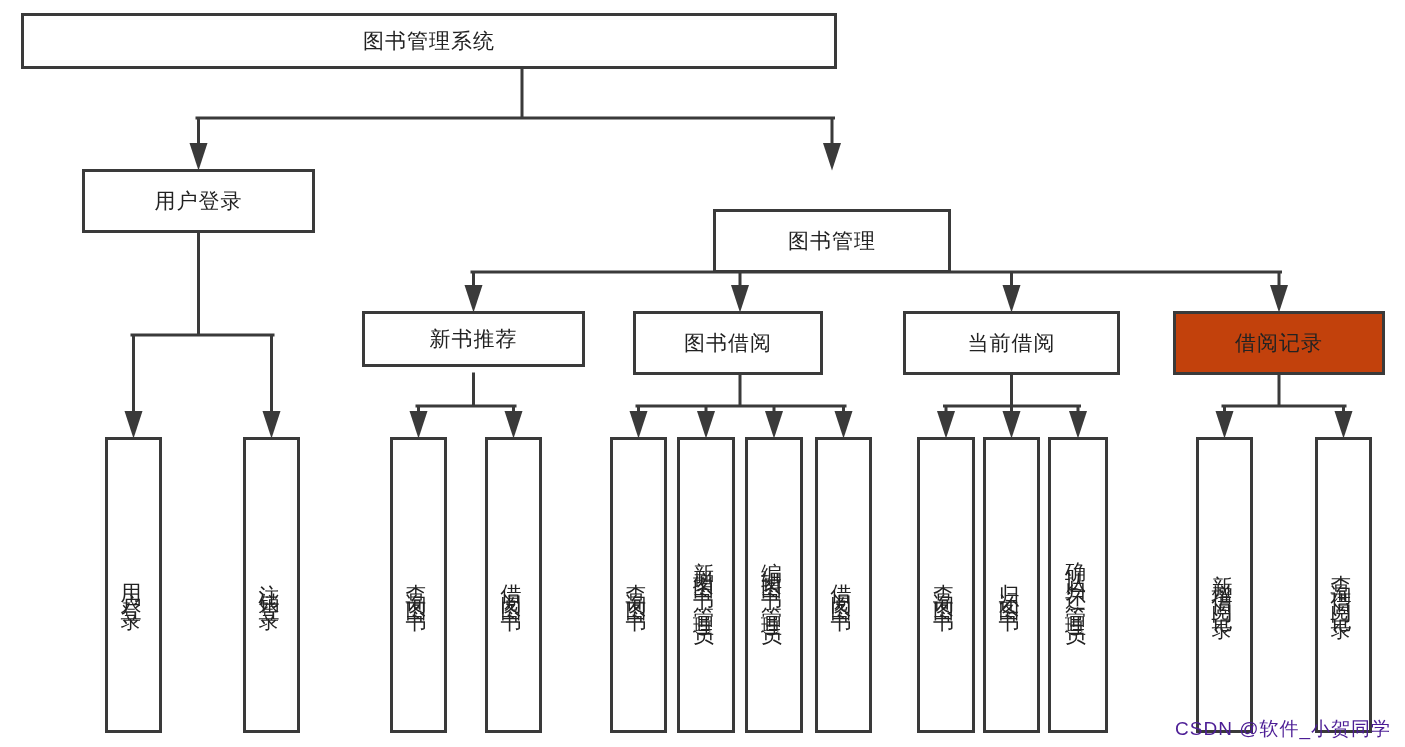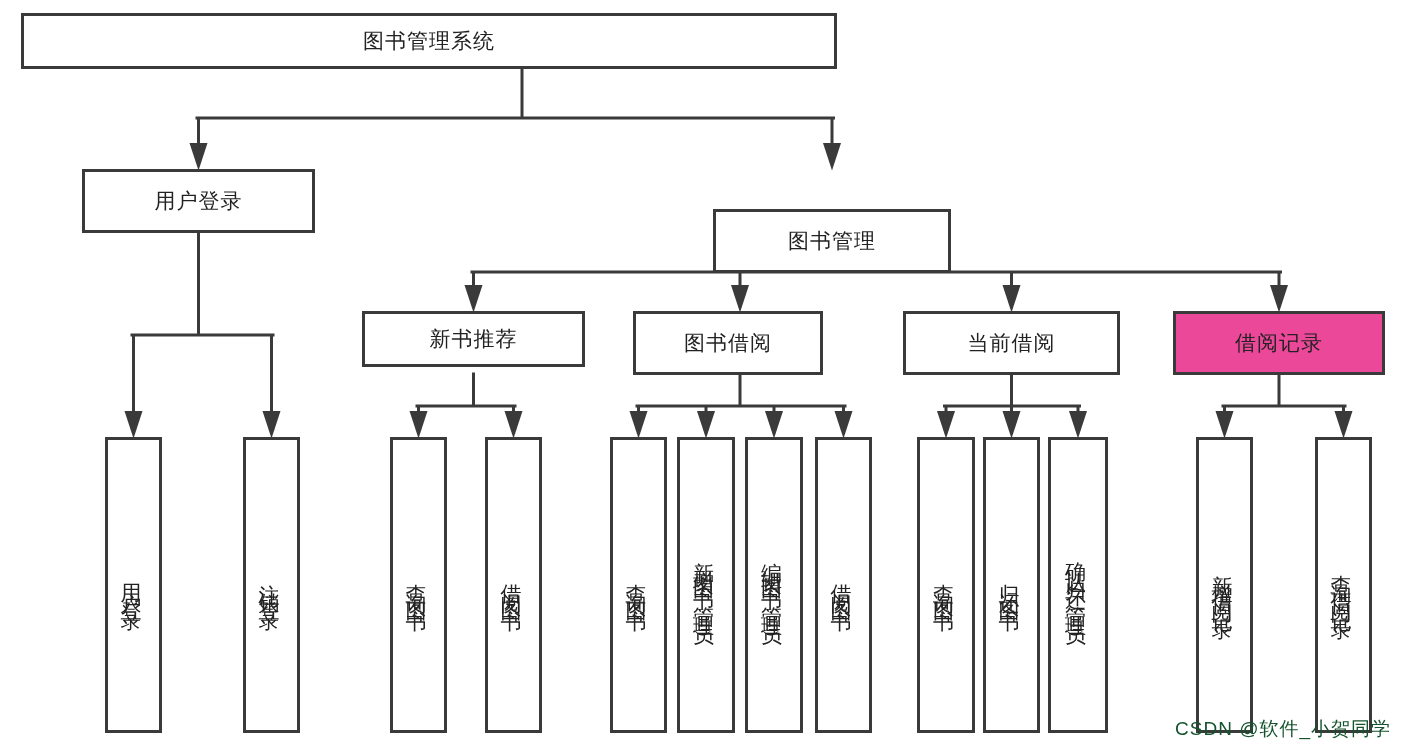--- a/index.html
+++ b/index.html
@@ -78,40 +78,40 @@
       <polygon points="629.5,411 647.5,411 638.5,438.5" fill="#3a3a3a"></polygon>
       <polygon points="697,411 715,411 706,438.5" fill="#3a3a3a"></polygon>
       <polygon points="765,411 783,411 774,438.5" fill="#3a3a3a"></polygon>
       <polygon points="834.5,411 852.5,411 843.5,438.5" fill="#3a3a3a"></polygon>
       <polygon points="937,411 955,411 946,438.5" fill="#3a3a3a"></polygon>
       <polygon points="1002.5,411 1020.5,411 1011.5,438.5" fill="#3a3a3a"></polygon>
       <polygon points="1069,411 1087,411 1078,438.5" fill="#3a3a3a"></polygon>
       <polygon points="1215.5,411 1233.5,411 1224.5,438.5" fill="#3a3a3a"></polygon>
       <polygon points="1334.5,411 1352.5,411 1343.5,438.5" fill="#3a3a3a"></polygon>
     </svg>
-  <div class="watermark" style="color: #14532d;">CSDN @软件_小贺同学</div>
+  <div class="watermark" style="color: #4c1d95;">CSDN @软件_小贺同学</div>
 <div class="node" style="left: 21px; top: 13px; width: 816px; height: 56px; background: rgb(255, 255, 255);">
       <span class="node-label">图书管理系统</span>
     </div>
     <div class="node" style="left: 82px; top: 169px; width: 233px; height: 64px; background: rgb(255, 255, 255);">
       <span class="node-label">用户登录</span>
     </div>
     <div class="node" style="left: 713px; top: 169px; width: 238px; height: 64px; background: rgb(255, 255, 255); margin-top: 40px;">
       <span class="node-label">图书管理</span>
     </div>
     <div class="node" style="left: 362px; top: 311px; width: 223px; height: 56px; background: rgb(255, 255, 255);">
       <span class="node-label">新书推荐</span>
     </div>
     <div class="node" style="left: 633px; top: 311px; width: 190px; height: 64px; background: rgb(255, 255, 255);">
       <span class="node-label">图书借阅</span>
     </div>
     <div class="node" style="left: 903px; top: 311px; width: 217px; height: 64px; background: rgb(255, 255, 255);">
       <span class="node-label">当前借阅</span>
     </div>
-    <div class="node" style="left: 1173px; top: 311px; width: 212px; height: 64px; background: #ec4899;">
+    <div class="node" style="left: 1173px; top: 311px; width: 212px; height: 64px; background: #c2410c;">
       <span class="node-label">借阅记录</span>
     </div>
     <div class="node vertical" style="left: 105px; top: 437px; width: 57px; height: 296px; background: rgb(255, 255, 255);">
       <span class="node-label">用户登录</span>
     </div>
     <div class="node vertical" style="left: 243px; top: 437px; width: 57px; height: 296px; background: rgb(255, 255, 255);">
       <span class="node-label">注销登录</span>
     </div>
     <div class="node vertical" style="left: 390px; top: 437px; width: 57px; height: 296px; background: rgb(255, 255, 255);">
       <span class="node-label">查询图书</span>

